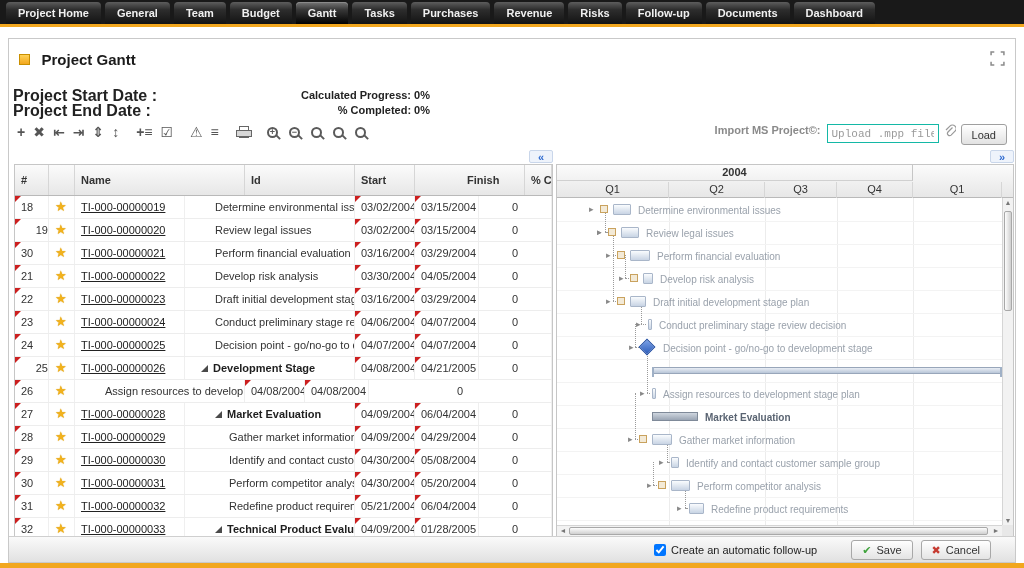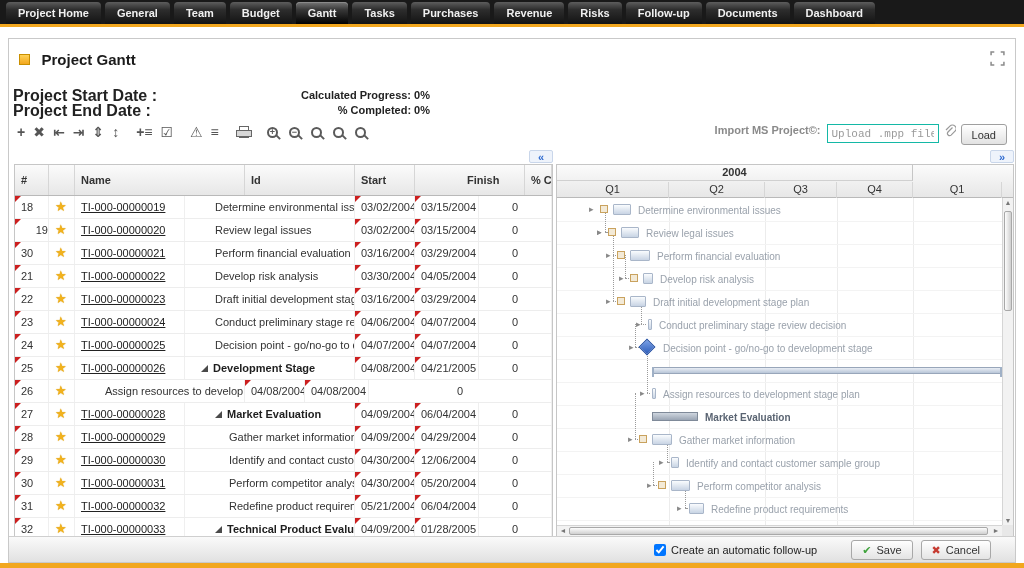--- a/index.html
+++ b/index.html
@@ -235,21 +235,21 @@
           <div class="tr">
             <div class="td flag" style="width: 34px;">24</div>
             <div class="td" style="width: 26px;"><span class="star">★</span></div>
             <div class="td" style="width: 110px;"><span class="idlink">TI-000-00000025</span></div>
             <div class="td" style="width: 170px; padding-left: 30px;"><span>Decision point - go/no-go to de</span></div>
             <div class="td flag" style="width: 60px;">04/07/2004</div>
             <div class="td flag" style="width: 64px;">04/07/2004</div>
             <div class="td c-pct" style="flex: 1 1 0%;">0</div>
           </div>
           <div class="tr">
-            <div class="td flag" style="width: 34px;">25</div>
+            <div class="td flag" style="width: 34px; text-align: right;">25</div>
             <div class="td" style="width: 26px;"><span class="star">★</span></div>
             <div class="td" style="width: 110px;"><span class="idlink">TI-000-00000026</span></div>
             <div class="td" style="width: 170px; padding-left: 16px;"><span class="tri"></span><span class="gname">Development Stage</span></div>
             <div class="td flag" style="width: 60px;">04/08/2004</div>
             <div class="td flag" style="width: 64px;">04/21/2005</div>
             <div class="td c-pct" style="flex: 1 1 0%;">0</div>
           </div>
           <div class="tr">
             <div class="td flag" style="width: 34px;">26</div>
             <div class="td" style="width: 26px;"><span class="star">★</span></div>
@@ -275,21 +275,21 @@
             <div class="td flag" style="width: 60px;">04/09/2004</div>
             <div class="td flag" style="width: 64px;">04/29/2004</div>
             <div class="td c-pct" style="flex: 1 1 0%;">0</div>
           </div>
           <div class="tr">
             <div class="td flag" style="width: 34px;">29</div>
             <div class="td" style="width: 26px;"><span class="star">★</span></div>
             <div class="td" style="width: 110px;"><span class="idlink">TI-000-00000030</span></div>
             <div class="td" style="width: 170px; padding-left: 44px;"><span>Identify and contact custome</span></div>
             <div class="td flag" style="width: 60px;">04/30/2004</div>
-            <div class="td flag" style="width: 64px;">12/06/2004</div>
+            <div class="td flag" style="width: 64px;">05/08/2004</div>
             <div class="td c-pct" style="flex: 1 1 0%;">0</div>
           </div>
           <div class="tr">
             <div class="td flag" style="width: 34px;">30</div>
             <div class="td" style="width: 26px;"><span class="star">★</span></div>
             <div class="td" style="width: 110px;"><span class="idlink">TI-000-00000031</span></div>
             <div class="td" style="width: 170px; padding-left: 44px;"><span>Perform competitor analysis</span></div>
             <div class="td flag" style="width: 60px;">04/30/2004</div>
             <div class="td flag" style="width: 64px;">05/20/2004</div>
             <div class="td c-pct" style="flex: 1 1 0%;">0</div>

